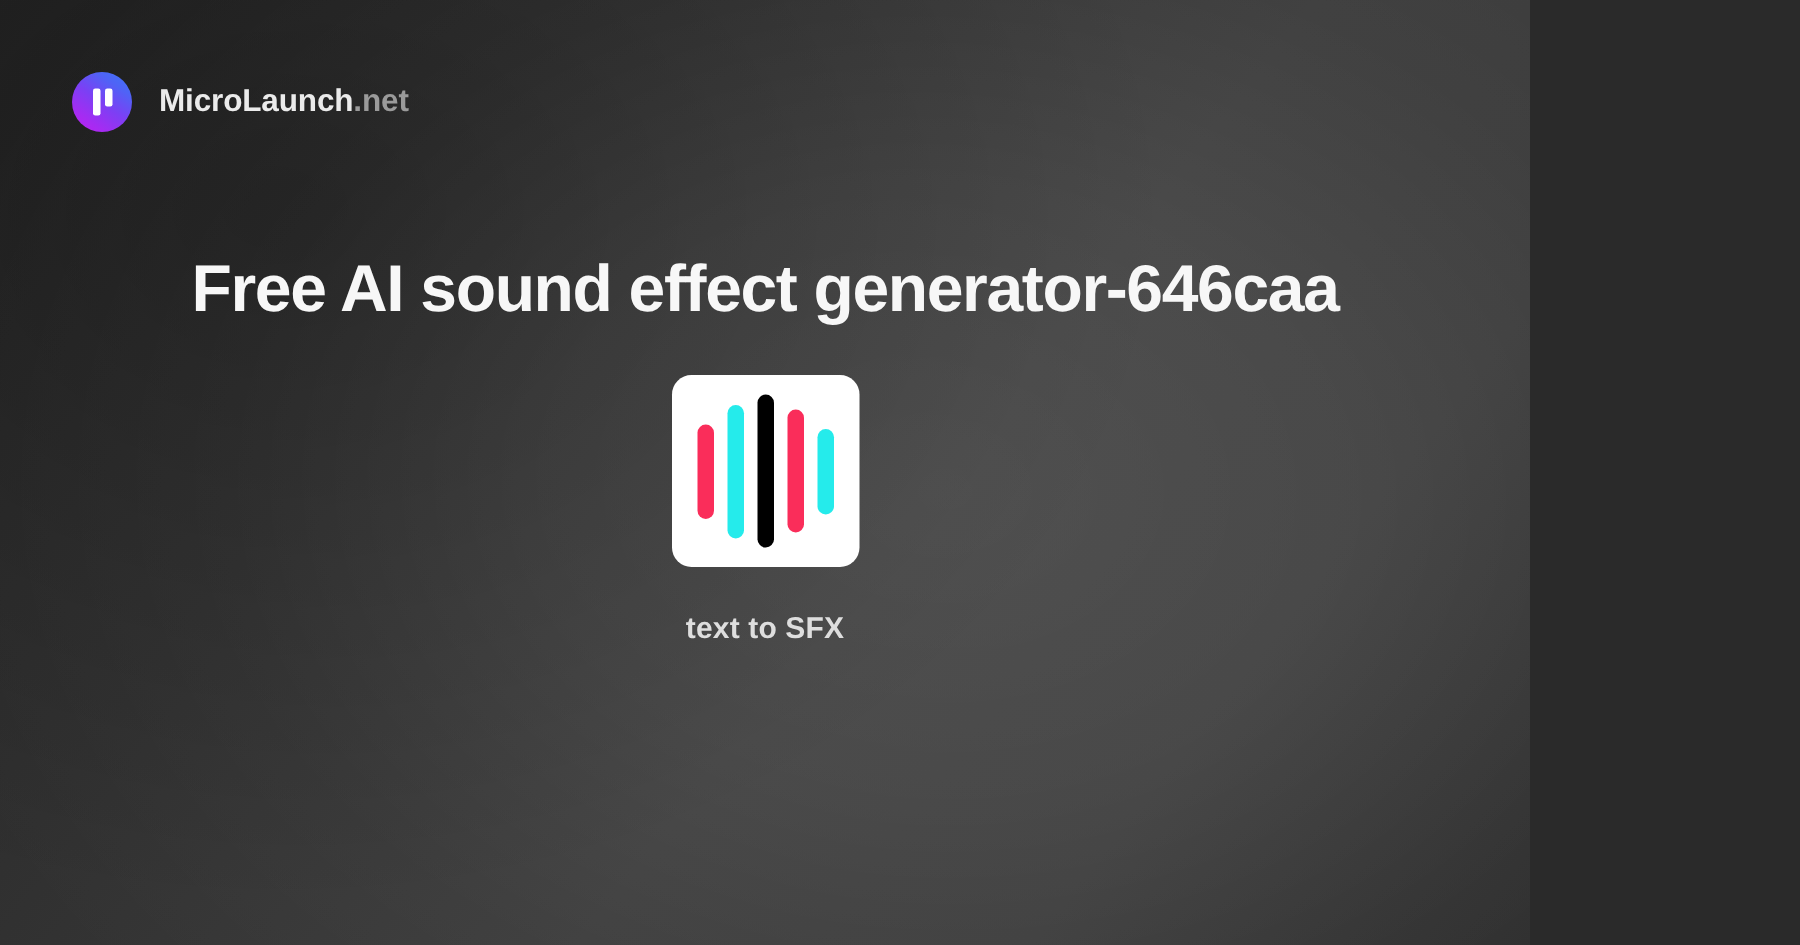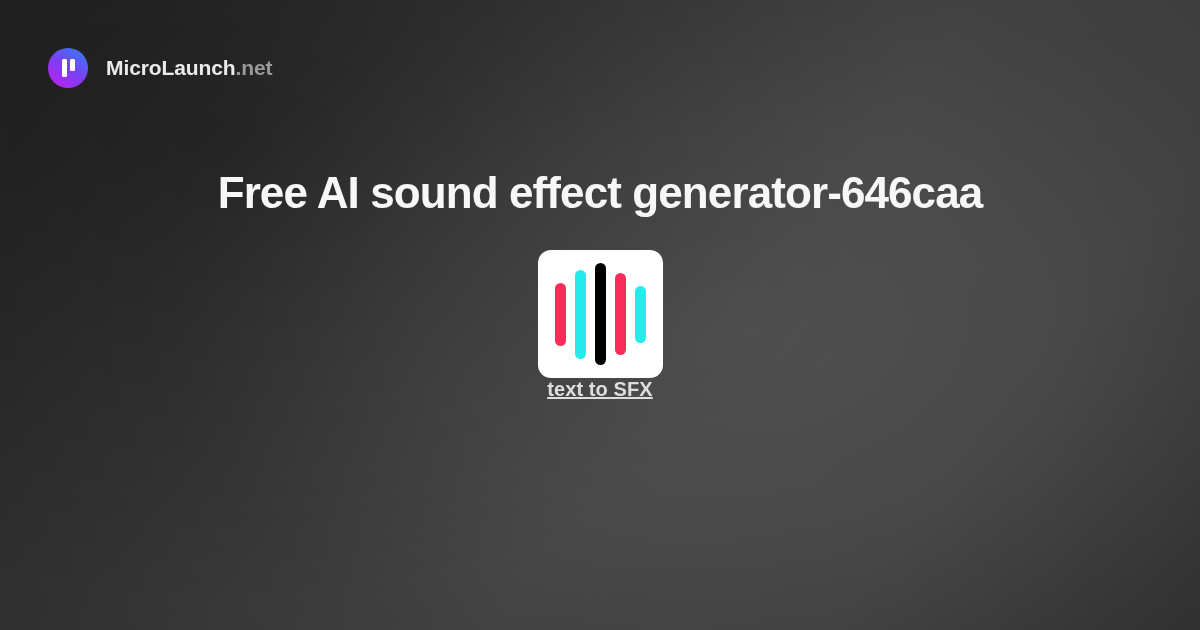--- a/index.html
+++ b/index.html
@@ -13,21 +13,21 @@
   body {
     font-family:"Liberation Sans", sans-serif;
     background-color:#2a2a2a;
     position:relative;
   }
 
   
   #og-card {
     position:absolute;
     inset:0;
-    width:1200px;
+    width:1020px;
     height:630px;
     background:
       radial-gradient(ellipse 70% 85% at 62% 52%,
           rgba(255,255,255,0.105) 0%,
           rgba(255,255,255,0.075) 38%,
           rgba(255,255,255,0.028) 68%,
           rgba(255,255,255,0.000) 100%),
       radial-gradient(ellipse 95% 120% at 18% 22%,
           rgba(0,0,0,0.30) 0%,
           rgba(0,0,0,0.00) 62%),
@@ -115,26 +115,26 @@
   }
   .wave-bar { border-radius:6px; width:11px; }
   .wave-bar.b1 { height:63px;  background:#fa2d5a; }
   .wave-bar.b2 { height:89px;  background:#25ebeb; }
   .wave-bar.b3 { height:102px; background:#000000; }
   .wave-bar.b4 { height:82px;  background:#fa2d5a; }
   .wave-bar.b5 { height:57px;  background:#25ebeb; }
 
   
   .tagline {
+    margin-top:30px;
     font-size:20px;
     font-weight:700;
     color:#dedede;
     letter-spacing:0.1px;
     text-align:center;
-    text-decoration:underline;
   }
 </style>
 </head>
 <body>
 
 <div id="og-card">
 
   <div class="brand">
     <div class="brand-logo">
       <span class="bar-a"></span>

